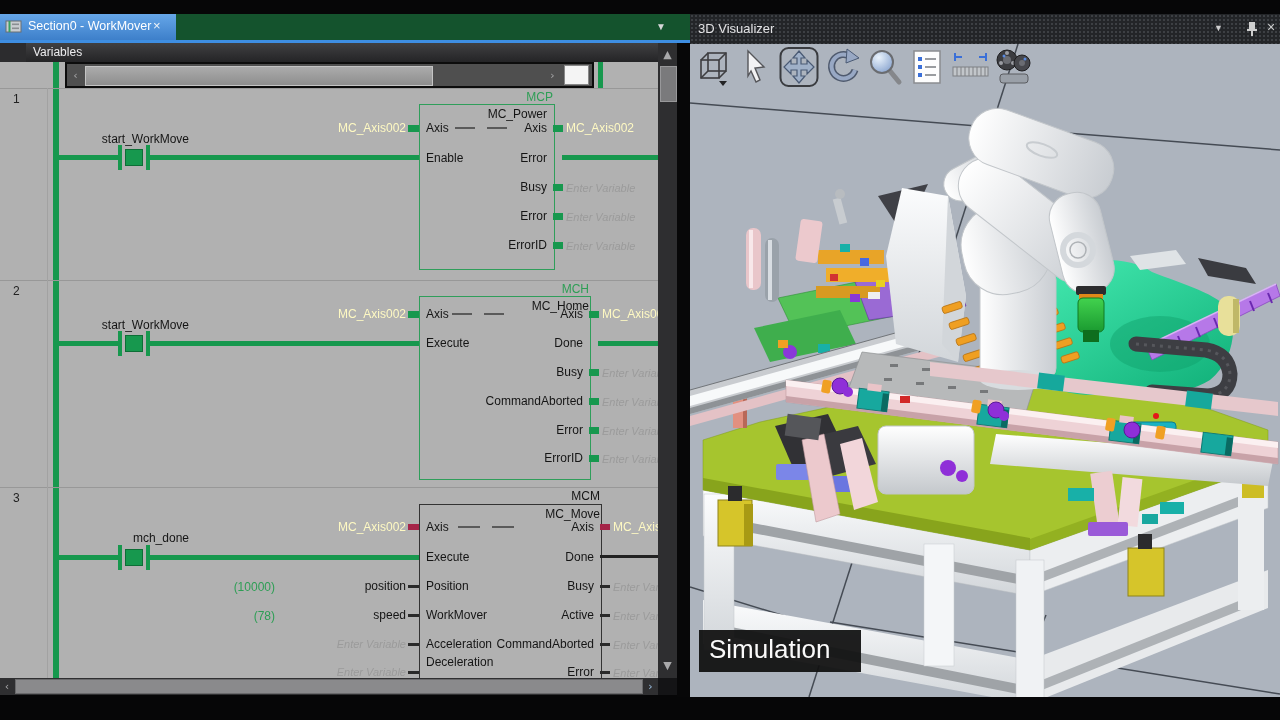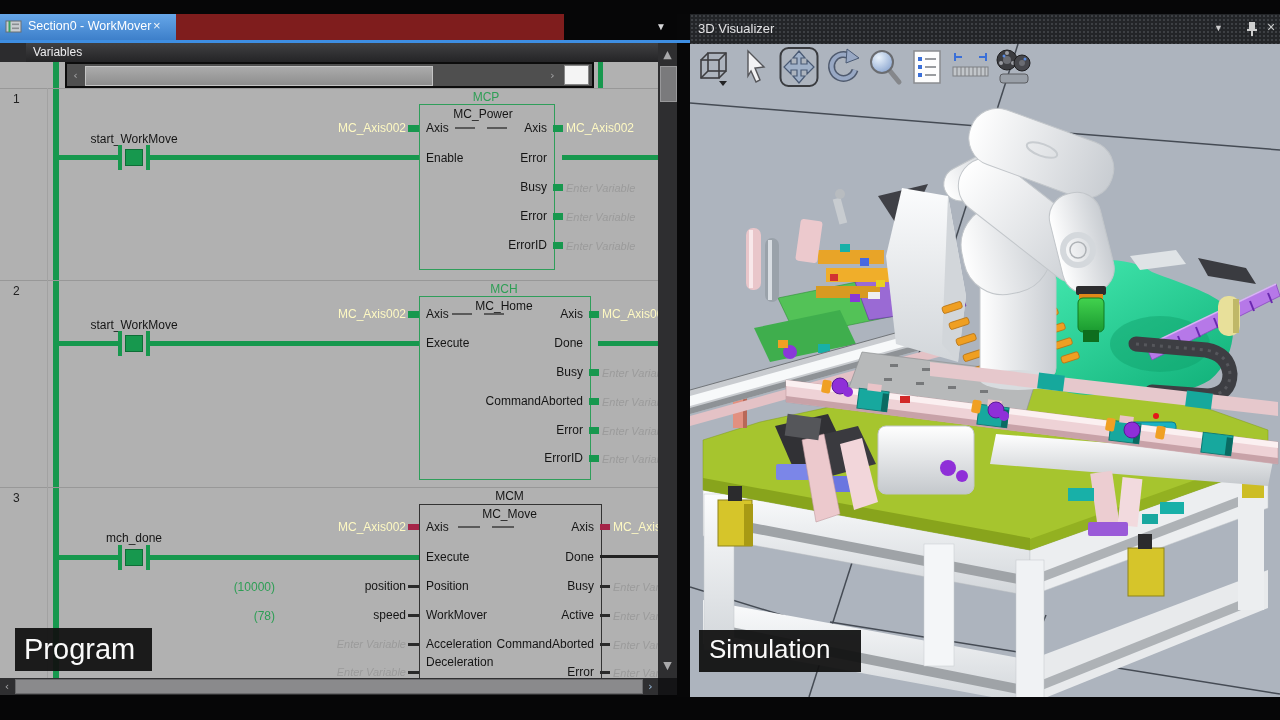--- a/index.html
+++ b/index.html
@@ -2,21 +2,21 @@
 <html><head>
 <meta charset="utf-8">
 <style>
   html,body{margin:0;padding:0}
   body{width:1280px;height:720px;background:#060607;position:relative;overflow:hidden;
        font-family:"Liberation Sans",sans-serif;}
   .abs{position:absolute}
   
   .t{position:absolute;font:12px/14px "Liberation Sans",sans-serif;color:#151515;white-space:nowrap}
   .tr{text-align:right}
-  .tc{text-align:center}
+  .tc{text-align:right}
   .red{color:#fef9c3}
   .grn{color:#2e9e55}
   .ph{font-style:italic;color:#9b9b9b;font-size:11px}
   .w{position:absolute;background:#17984e}
   .wk{position:absolute;background:#222}
   .stub{position:absolute;background:#17984e}
   .stubk{position:absolute;background:#2a2a2a}
   .blk{position:absolute;border:1px solid #2f9e5a}
   .blk-dark{position:absolute;border:1px solid #333}
   .dash{position:absolute;height:2px;background:#5a5a5a}
@@ -162,21 +162,20 @@
   <div class="wk" style="left:600px;top:555px;width:58px;height:3px"></div>
   <div class="stubk" style="left:600px;top:585px;width:10px;height:3px"></div>
   <div class="t ph" style="left:613px;top:580px">Enter Variable</div>
   <div class="stubk" style="left:600px;top:614px;width:10px;height:3px"></div>
   <div class="t ph" style="left:613px;top:609px">Enter Variable</div>
   <div class="stubk" style="left:600px;top:643px;width:10px;height:3px"></div>
   <div class="t ph" style="left:613px;top:638px">Enter Variable</div>
   <div class="stubk" style="left:600px;top:671px;width:10px;height:3px"></div>
   <div class="t ph" style="left:613px;top:666px">Enter Variable</div>
 
-  <div class="overlay-label" style="left:15px;top:628px;width:137px;height:43px;font-size:29px;line-height:43px;padding-left:9px;box-sizing:border-box">Program</div>
 </div>
 
 <div class="abs" style="left:65px;top:62px;width:529px;height:26px;background:#4f4f4f;border:2px solid #0c0c0c;box-sizing:border-box;z-index:6">
   <div class="sb-glyph" style="left:1px;top:5px;width:15px">‹</div>
   <div class="abs" style="left:18px;top:2px;width:346px;height:18px;background:linear-gradient(#ababab,#8e8e8e);border:1px solid #c4c4c4"></div>
   <div class="sb-glyph" style="left:478px;top:5px;width:15px">›</div>
   <div class="abs" style="left:497px;top:1px;width:25px;height:20px;background:#f4f4f4;border:1px solid #888;box-sizing:border-box"></div>
 </div>
 
 <div class="abs" style="left:658px;top:43px;width:19px;height:635px;background:#2e2e30;z-index:6">
@@ -187,21 +186,21 @@
 
 <div class="abs" style="left:0;top:678px;width:658px;height:17px;background:#2f2f31;z-index:6">
   <div class="sb-glyph" style="left:0;top:2px;width:14px">‹</div>
   <div class="abs" style="left:15px;top:1px;width:628px;height:15px;background:#8a8a8c;border:1px solid #6a6a6c;box-sizing:border-box"></div>
   <div class="sb-glyph" style="left:643px;top:2px;width:15px;color:#9cc0e4">›</div>
 </div>
 <div class="abs" style="left:658px;top:678px;width:19px;height:17px;background:#141416;z-index:6"></div>
 
 <div class="abs" style="left:677px;top:14px;width:13px;height:683px;background:#070708;z-index:7"></div>
 
-<div class="abs" style="left:0;top:14px;width:564px;height:29px;background:#7f1d1d;z-index:8">
+<div class="abs" style="left:0;top:14px;width:690px;height:29px;background:#14532d;z-index:8">
   <div class="abs" style="left:0;top:0;width:176px;height:26px;background:linear-gradient(#66a6e8,#3d7fca)">
     <svg class="abs" style="left:5px;top:5px" width="18" height="16" viewBox="0 0 18 16">
       <rect x="1" y="2" width="15" height="11" fill="#c9cdd1" stroke="#6a6e72"></rect>
       <rect x="3.5" y="2" width="2" height="11" fill="#3aa060"></rect>
       <rect x="7" y="4.5" width="7" height="1.6" fill="#8a8e92"></rect>
       <rect x="7" y="8.5" width="7" height="1.6" fill="#8a8e92"></rect>
     </svg>
     <span class="abs" style="left:28px;top:5px;font-size:12.5px;color:#fff;white-space:nowrap">Section0 - WorkMover</span>
     <span class="abs" style="left:153px;top:4px;font-size:13px;color:#f0f4f8">×</span>
   </div>

